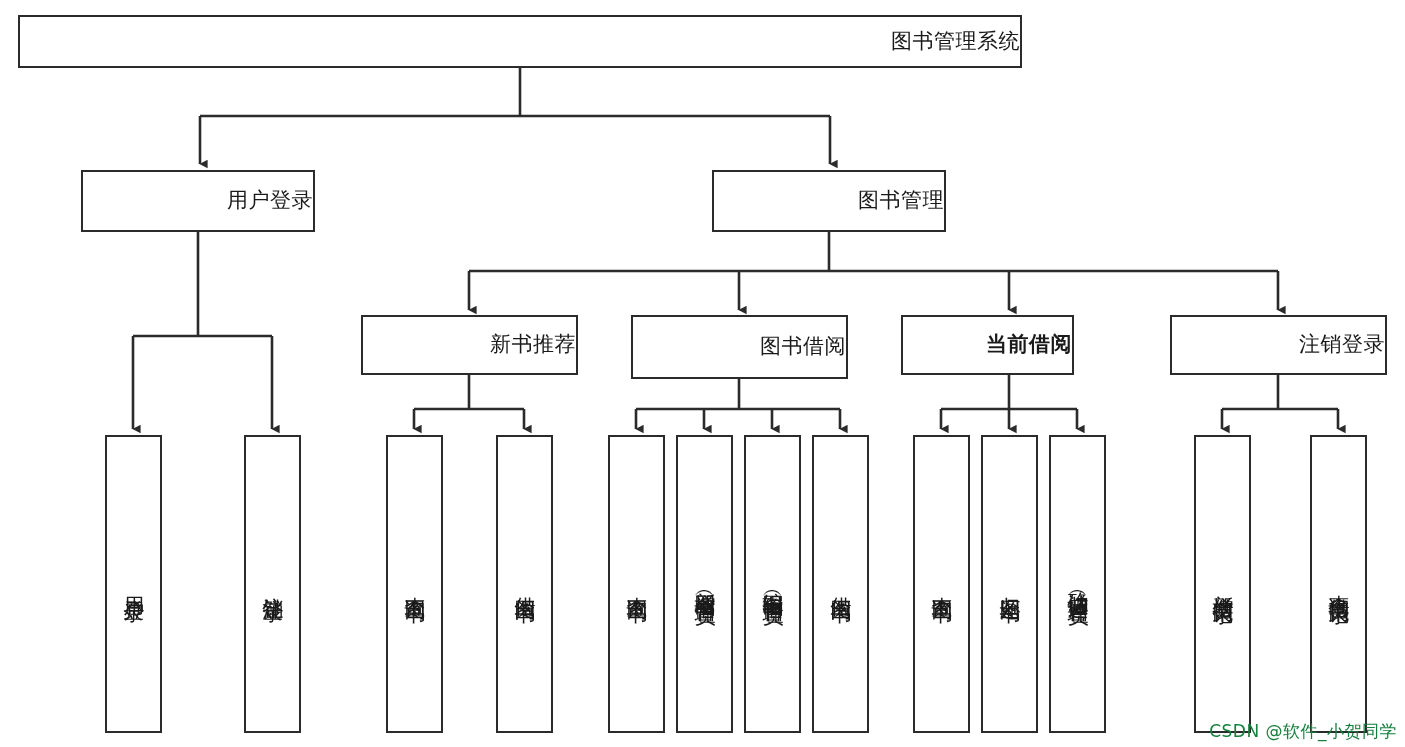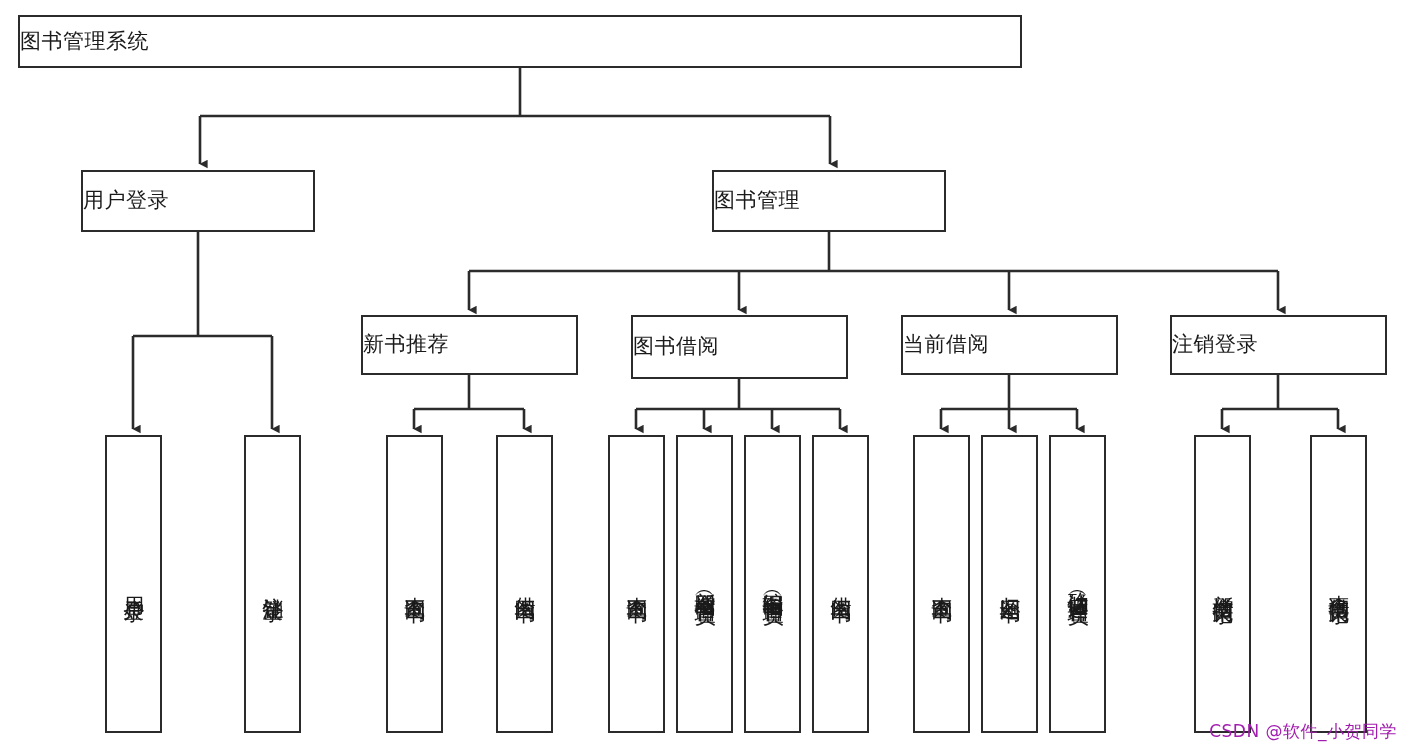--- a/index.html
+++ b/index.html
@@ -25,21 +25,21 @@
     width: 1405px;
     height: 747px;
   }
   .node {
     position: absolute;
     box-sizing: border-box;
     background: #ffffff;
     border: 2.5px solid #2b2b2b;
     display: flex;
     align-items: center;
-    justify-content: flex-start;
+    justify-content: flex-end;
     color: #1a1a1a;
   }
   .node-h {
     font-size: 21px;
     letter-spacing: 0.5px;
     line-height: 1.1;
     white-space: nowrap;
   }
   .node-v {
     writing-mode: vertical-rl;
@@ -56,21 +56,21 @@
   .node-v .vtext {
     writing-mode: vertical-rl;
     text-orientation: upright;
     display: block;
   }
   .watermark {
     position: absolute;
     right: 8px;
     bottom: 4px;
     font-size: 17px;
-    color: #a21caf;
+    color: #15803d;
     white-space: nowrap;
     letter-spacing: 0.5px;
     pointer-events: none;
     margin-left: 48px;
   }
 </style>
 </head>
 <body>
 
 <div id="canvas">
@@ -136,21 +136,21 @@
   <div class="node node-h" style="left:712px; top:170px; width:234px; height:62px;">
     <span>图书管理</span>
   </div>
 
   <div class="node node-h" style="left:361px; top:315px; width:217px; height:60px;">
     <span>新书推荐</span>
   </div>
   <div class="node node-h" style="left:631px; top:315px; width:217px; height:64px;">
     <span>图书借阅</span>
   </div>
-  <div class="node node-h" style="left:901px; top:315px; width:217px; height:60px;">
+  <div class="node node-h" style="left:901px; top:315px; width:173px; height:60px;font-weight:bold;">
     <span>当前借阅</span>
   </div>
   <div class="node node-h" style="left:1170px; top:315px; width:217px; height:60px;">
     <span>注销登录</span>
   </div>
 
   <div class="node node-v" style="left:105px; top:435px; width:57px; height:298px;">
     <span class="vtext">用户登录</span>
   </div>
   <div class="node node-v" style="left:244px; top:435px; width:57px; height:298px;">

